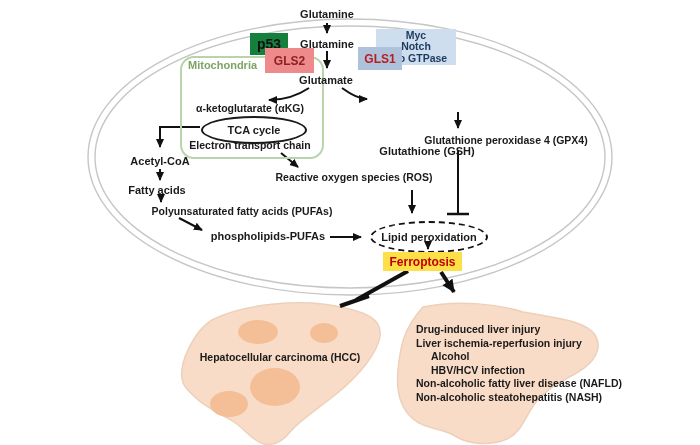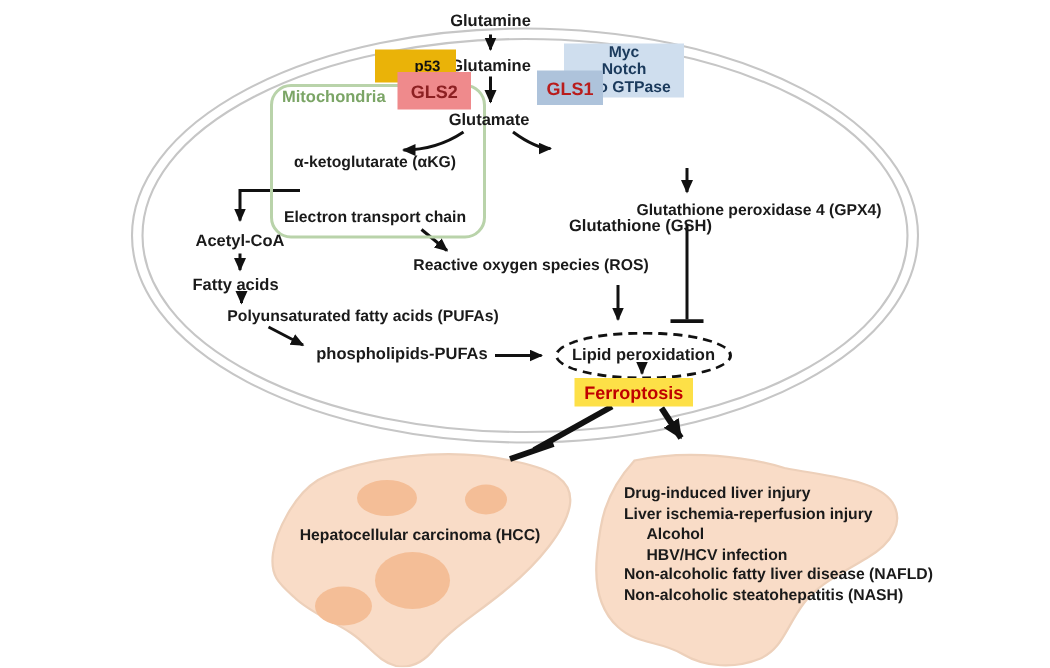--- a/index.html
+++ b/index.html
@@ -13,21 +13,21 @@
   .layer{position:absolute;left:0;top:0;width:700px;height:445px;z-index:2;}
   .lbl{
     position:absolute;transform:translate(-50%,-50%);white-space:nowrap;
     font-weight:bold;font-size:11px;line-height:12px;
   }
   .lbl.long{font-size:10.5px;}
   .tagbox{
     position:absolute;display:flex;align-items:center;justify-content:center;
     font-weight:bold;white-space:nowrap;
   }
-  .p53{left:250px;top:33px;width:38px;height:22px;background:#eab308;font-size:10px;color:#111;padding-left:16px;}
+  .p53{left:250px;top:33px;width:38px;height:22px;background:#15803d;font-size:14px;color:#111;}
   .gls2{left:265px;top:48px;width:49px;height:25px;background:#ef8a8c;font-size:12px;color:#8c2022;}
   .mycbox{
     left:376px;top:29px;width:80px;height:36px;background:#cfdeee;color:#1b3a5c;
     font-size:10.5px;line-height:11.5px;flex-direction:column;text-align:center;
   }
   .gls1{left:358px;top:47px;width:44px;height:23px;background:#aec3db;font-size:12px;color:#b91c1c;}
   .mitobox{
     position:absolute;left:180px;top:56px;width:140px;height:99px;
     border:2px solid #b9d3aa;border-radius:14px;background:transparent;z-index:1;
   }
@@ -136,20 +136,21 @@
 
     <div class="tagbox mycbox">
       <span>Myc</span>
       <span>Notch</span>
       <span>Rho GTPase</span>
     </div>
     <div class="tagbox gls1">GLS1</div>
     <div class="tagbox p53">p53</div>
     <div class="tagbox gls2">GLS2</div>
 
+    <div class="tca">TCA cycle</div>
 
     <div class="lipid">Lipid peroxidation</div>
 
     <div class="ferro">Ferroptosis</div>
 
     <div class="disease-list">
       <div>Drug-induced liver injury</div>
       <div>Liver ischemia-reperfusion injury</div>
       <div class="indent">Alcohol</div>
       <div class="indent">HBV/HCV infection</div>

